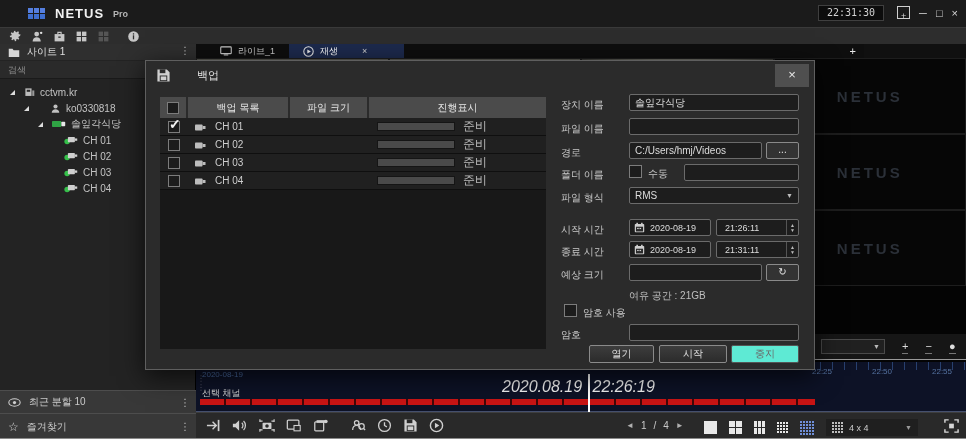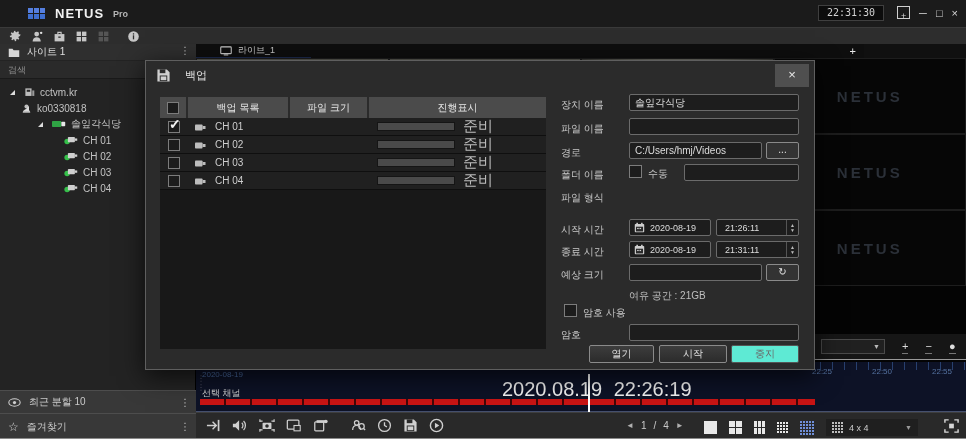--- a/index.html
+++ b/index.html
@@ -39,21 +39,21 @@
       border-bottom:1px solid #1a1a1a; color:#8f8f8f; font-size:9px; line-height:18px; padding-left:8px; }
   .tree { position:absolute; left:0; top:40px; width:196px; }
   .titem { position:relative; height:16px; display:flex; align-items:center; gap:5px; font-size:10px; color:#c3c3c3; }
   .titem .exp { position:absolute; width:0; height:0; border-left:5px solid transparent; border-bottom:5px solid #dcdcdc; top:6px; }
   .titem svg { flex:none; }
   .sb-row { position:absolute; left:0; width:196px; background:#383838; border-top:1px solid #4d4d4d;
       display:flex; align-items:center; gap:8px; padding-left:8px; color:#c9c9c9; font-size:10px; }
   .sb-row .star { font-size:12px; color:#cfcfcf; }
 
   
-  .tabbar { position:absolute; left:196px; top:44px; width:668px; height:14px; background:#0e0e0e; display:flex;flex-direction:column; }
+  .tabbar { position:absolute; left:196px; top:44px; width:668px; height:14px; background:#0e0e0e; display:flex; }
   .tab { display:flex; align-items:center; gap:6px; padding:0 14px; font-size:9px; color:#c9c9c9; }
   .tab.live { margin-left:10px; }
   .tab.active { background:#1d2a4d; color:#ffffff; width:115px; }
   .tab .closex { margin-left:18px; color:#cfcfcf; font-size:9px; }
   .tab-add { position:absolute; right:8px; top:0; color:#e8e8e8; font-size:11px; line-height:14px; }
 
   
   .video { position:absolute; left:196px; top:58px; width:770px; height:304px; background:#040404;
       display:grid; grid-template-columns:repeat(4,1fr); grid-template-rows:repeat(4,1fr); }
   .cell { position:relative; border:1px solid #1d1d1d; background:#060606; overflow:hidden; }
@@ -74,21 +74,21 @@
 
   
   .timeline { position:absolute; left:196px; top:362px; width:770px; height:50px; background:#0d1226;
       border-bottom:1px solid #45506e; }
   .ruler { position:absolute; left:0; top:0; width:770px; height:8px;
       background:repeating-linear-gradient(90deg,#28406e 0 1px, transparent 1px 12px),
                  repeating-linear-gradient(90deg,#3c5d9c 0 1px, transparent 1px 60px); }
   .tick { position:absolute; top:5px; transform:translateX(-50%); font-size:8px; color:#54719f; }
   .tl-date { position:absolute; left:6px; top:8px; font-size:8px; color:#4a6aa0; }
   .tl-chan { position:absolute; left:6px; top:25px; font-size:9px; color:#d4d4d4; }
-  .tl-big { position:absolute; left:306px; top:16px; font-size:20px; color:#f2f2f2; word-spacing:6px; }
+  .tl-big { position:absolute; left:306px; top:16px; font-size:16px; color:#f2f2f2; word-spacing:6px;font-style:italic; }
   .redbar { position:absolute; left:4px; top:37px; width:615px; height:6px;
       background:repeating-linear-gradient(90deg,#c81414 0 24px, #420707 24px 26px); }
   .playhead { position:absolute; left:392px; top:12px; width:2px; height:38px; background:#ffffff; z-index:2; }
   .tl-handles { position:absolute; left:1px; top:12px; color:#5a5a6a; font-size:8px; line-height:9px; }
   .zoomctrl { position:absolute; left:815px; top:334px; width:151px; height:26px; background:#161616;
       border-bottom:1px solid #9a9a9a; display:flex; align-items:center; z-index:4; }
   .zdrop { width:64px; height:15px; margin-left:6px; background:#202020; border:1px solid #4a4a4a;
       display:flex; align-items:center; justify-content:flex-end; padding-right:4px; color:#b9b9b9; font-size:7px; }
   .zbtn { margin-left:17px; color:#dddddd; font-size:11px; border-bottom:1px solid #777; line-height:13px; }
 
@@ -113,37 +113,37 @@
   .laydd .cap { flex:1; }
   .laydd .dda { color:#999; font-size:7px; }
   .minig { display:grid; grid-template-columns:repeat(4,2px); grid-template-rows:repeat(4,2px); gap:1px; }
   .minig i { background:#bdbdbd; }
   .fsbtn { position:absolute; right:6px; top:5px; }
 
   
   .dialog { position:absolute; left:145px; top:60px; width:670px; height:310px; background:#2b2b2b;
       border:1px solid #5f5f5f; box-shadow:0 6px 24px rgba(0,0,0,.7); z-index:5; }
   .dlg-title { position:absolute; left:0; top:0; width:100%; height:28px; display:flex; align-items:center;
-      gap:14px; padding-left:10px; }
+      gap:26px; padding-left:10px; }
   .dlg-title .cap { font-size:11px; color:#e3e3e3; }
   .dlg-close { position:absolute; right:5px; top:3px; width:34px; height:23px; background:#4f4f4f;
       color:#e8e8e8; font-size:13px; text-align:center; line-height:22px; }
   .btable { position:absolute; left:14px; top:36px; width:386px; height:252px; background:#181818; }
   .thead { display:flex; height:21px; background:#4b4b4b; }
   .thead .tc { border-right:2px solid #2b2b2b; color:#e8e8e8; font-size:10px; display:flex;
       align-items:center; justify-content:center; }
   .thead .tc:last-child { border-right:none; }
   .tc0 { width:30px; } .tc1 { width:110px; } .tc2 { width:85px; } .tc3 { width:191px; }
   .trow { display:flex; align-items:center; height:18px; background:#202020; border-bottom:1px solid #0f0f0f; }
   .cbx { width:12px; height:12px; border:1px solid #7c7c7c; background:#1c1c1c; margin-left:8px; position:relative; flex:none; }
   .cbx .chk { position:absolute; left:0px; top:-6px; color:#f5f5f5; font-size:14px; font-weight:bold; }
   .trow .cam { margin-left:14px; flex:none; }
   .trow .chn { margin-left:7px; width:150px; color:#cfcfcf; font-size:10px; }
   .ptrack { width:78px; height:9px; background:#4a4a4a; border:1px solid #151515; margin-left:12px; }
-  .pstatus { margin-left:8px; color:#bdbdbd; font-size:15px; }
+  .pstatus { margin-left:8px; color:#bdbdbd; font-size:12px; }
 
   .fl { position:absolute; left:415px; font-size:10px; color:#c9c9c9; }
   .inp { position:absolute; left:483px; width:170px; height:17px; background:#1d1d1d;
       border:1px solid #6b6b6b; border-radius:2px; color:#dddddd; font-size:10px; line-height:15px;
       padding:0 5px; overflow:hidden; }
   .inp.slim { width:133px; }
   .btn3 { position:absolute; left:620px; width:33px; height:17px; background:#333333; border:1px solid #8a8a8a;
       border-radius:2px; color:#e0e0e0; font-size:10px; text-align:center; line-height:13px; }
   .mini-cb { position:absolute; left:483px; width:13px; height:13px; border:1px solid #7c7c7c; background:#1c1c1c; }
   .mini-lbl { position:absolute; left:502px; font-size:10px; color:#c9c9c9; }
@@ -247,21 +247,21 @@
     <div class="tree">
       <div class="titem" style="padding-left:24px">
         <span class="exp" style="left:10px"></span>
         <svg width="11" height="11" viewBox="0 0 16 16">
             <rect x="2" y="2" width="9" height="11" fill="#bdbdbd"></rect>
             <rect x="4" y="4" width="5" height="3" fill="#2a2a2a"></rect>
             <rect x="12" y="5" width="3" height="8" fill="#9a9a9a"></rect>
           </svg>
         <span>cctvm.kr</span>
       </div>
-      <div class="titem" style="padding-left:21px">
+      <div class="titem" style="padding-left:50px">
         <span class="exp" style="left:24px"></span>
         <svg width="11" height="11" viewBox="0 0 16 16">
             <circle cx="8" cy="5" r="3" fill="#c0c0c0"></circle>
             <path d="M2.5 14c0-3 2.4-5 5.5-5s5.5 2 5.5 5z" fill="#c0c0c0"></path>
           </svg>
         <span>ko0330818</span>
       </div>
       <div class="titem" style="padding-left:52px">
         <span class="exp" style="left:38px"></span>
         <svg width="14" height="10" viewBox="0 0 18 12">
@@ -636,20 +636,24 @@
     <span class="fl" style="top:85px">경로</span>
     <div class="inp slim" style="top:81px">C:/Users/hmj/Videos</div>
     <div class="btn3" style="top:81px">...</div>
 
     <span class="fl" style="top:107px">폴더 이름</span>
     <span class="mini-cb" style="top:104px"></span>
     <span class="mini-lbl" style="top:106px">수동</span>
     <div class="inp folder" style="top:103px"></div>
 
     <span class="fl" style="top:130px">파일 형식</span>
+    <div class="sel" style="top:126px">
+      <span class="cap">RMS</span>
+      <span class="dda">▼</span>
+    </div>
 
     <span class="fl" style="top:162px">시작 시간</span>
     <div class="datebtn" style="top:158px">
       <svg width="11" height="11" viewBox="0 0 14 14">
           <rect x="1" y="2.5" width="12" height="10.5" rx="1" fill="#cfcfcf"></rect>
           <rect x="3" y="1" width="2" height="3" fill="#cfcfcf"></rect>
           <rect x="9" y="1" width="2" height="3" fill="#cfcfcf"></rect>
           <rect x="2.5" y="6" width="9" height="6" fill="#2a2a2a"></rect>
           <rect x="4" y="7.5" width="2" height="1.5" fill="#cfcfcf"></rect>
           <rect x="7" y="7.5" width="2" height="1.5" fill="#cfcfcf"></rect>

